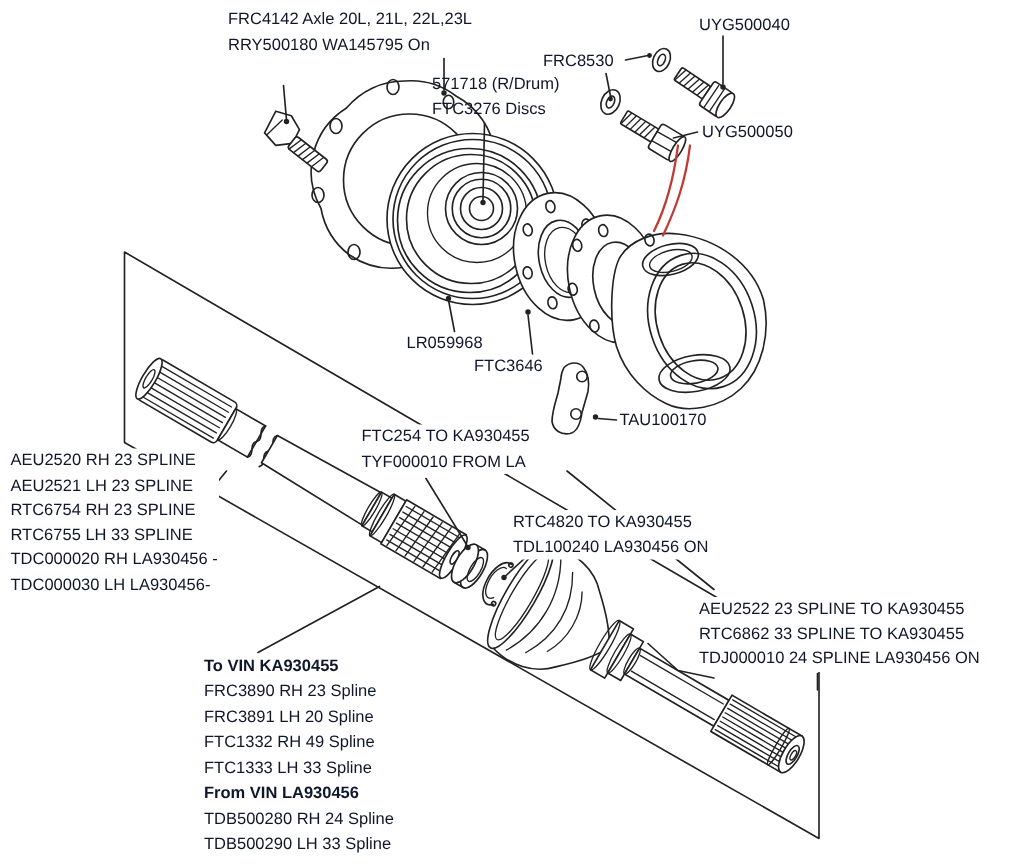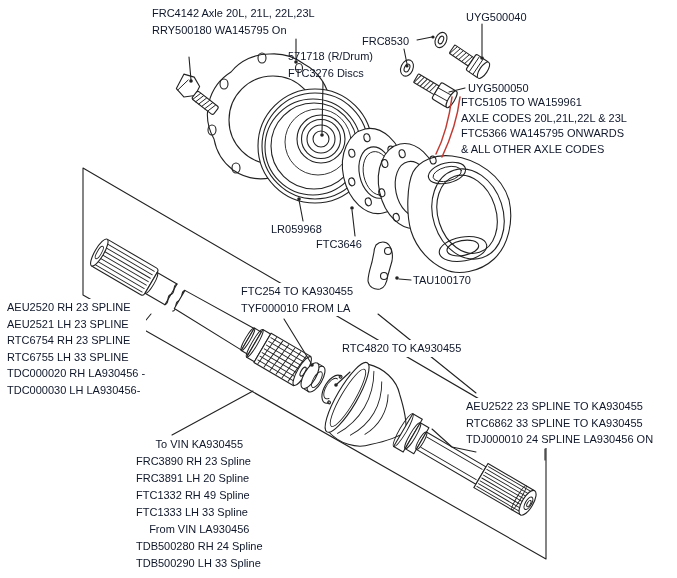--- a/index.html
+++ b/index.html
@@ -8,21 +8,21 @@
   .stage svg{position:absolute;left:0;top:0;}
   svg *{stroke:#222;stroke-width:1.1;fill:none;stroke-linecap:round;stroke-linejoin:round;}
   svg .w{fill:#fff;}
   svg .t{stroke-width:0.9;}
   svg .dot{fill:#222;stroke:none;}
   svg .red{stroke:#c13b33;stroke-width:1.5;}
   .lbl{position:absolute;font-size:11px;line-height:16.5px;color:#0f172a;white-space:nowrap;}
   .lbl.bg{background:#fff;padding:0 1px;}
   .lh155{line-height:15.5px;}
   .lh17{line-height:17px;}
-  .b{font-weight:normal;text-align:center;}
+  .b{font-weight:bold;}
 </style>
 </head>
 <body>
 
 <div class="stage">
 
 <svg width="677" height="578" viewBox="0 0 677 578">
 
   <g>
     <polygon points="83,168 546,438 546,559 83,295"></polygon>
@@ -240,26 +240,20 @@
   </div>
 
   <div class="lbl" style="left:362px;top:33px">
     <div>FRC8530</div>
   </div>
 
   <div class="lbl" style="left:468px;top:80px">
     <div>UYG500050</div>
   </div>
 
-  <div class="lbl lh155" style="left:461px;top:95px">
-    <div>FTC5105 TO WA159961</div>
-    <div>AXLE CODES 20L,21L,22L &amp; 23L</div>
-    <div>FTC5366 WA145795 ONWARDS</div>
-    <div>&amp; ALL OTHER AXLE CODES</div>
-  </div>
 
   <div class="lbl" style="left:271px;top:221px">
     <div>LR059968</div>
   </div>
 
   <div class="lbl" style="left:316px;top:236px">
     <div>FTC3646</div>
   </div>
 
   <div class="lbl" style="left:413px;top:272px">
@@ -275,20 +269,21 @@
     <div>AEU2520 RH 23 SPLINE</div>
     <div>AEU2521 LH 23 SPLINE</div>
     <div>RTC6754 RH 23 SPLINE</div>
     <div>RTC6755 LH 33 SPLINE</div>
     <div>TDC000020 RH LA930456 -</div>
     <div>TDC000030 LH LA930456-</div>
   </div>
 
   <div class="lbl bg" style="left:341px;top:340px">
     <div>RTC4820 TO KA930455</div>
+    <div>TDL100240 LA930456 ON</div>
   </div>
 
   <div class="lbl bg" style="left:465px;top:398px">
     <div>AEU2522 23 SPLINE TO KA930455</div>
     <div>RTC6862 33 SPLINE TO KA930455</div>
     <div>TDJ000010 24 SPLINE LA930456 ON</div>
   </div>
 
   <div class="lbl lh17" style="left:136px;top:436px">
     <div class="b">To VIN KA930455</div>

